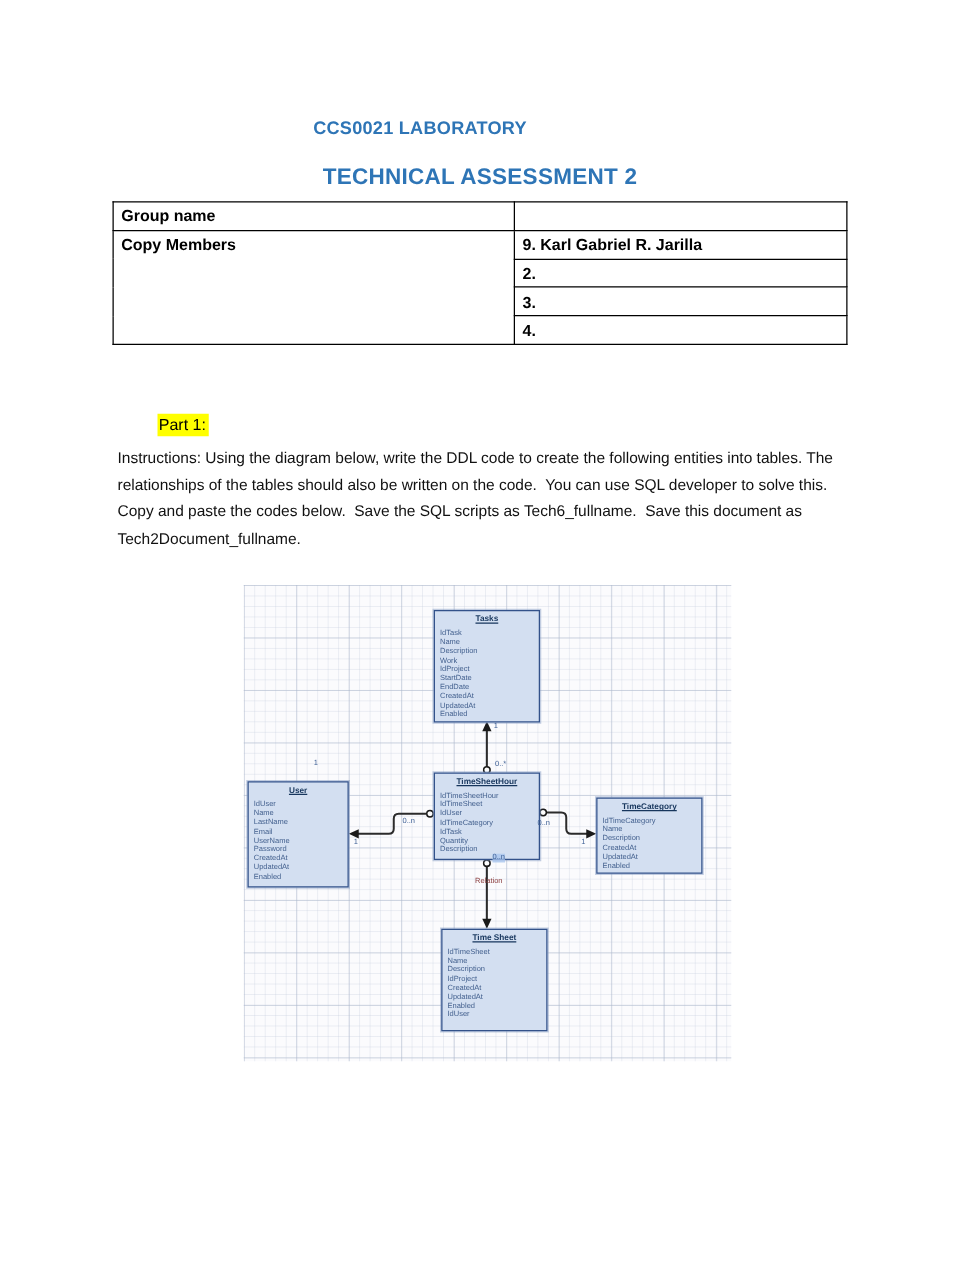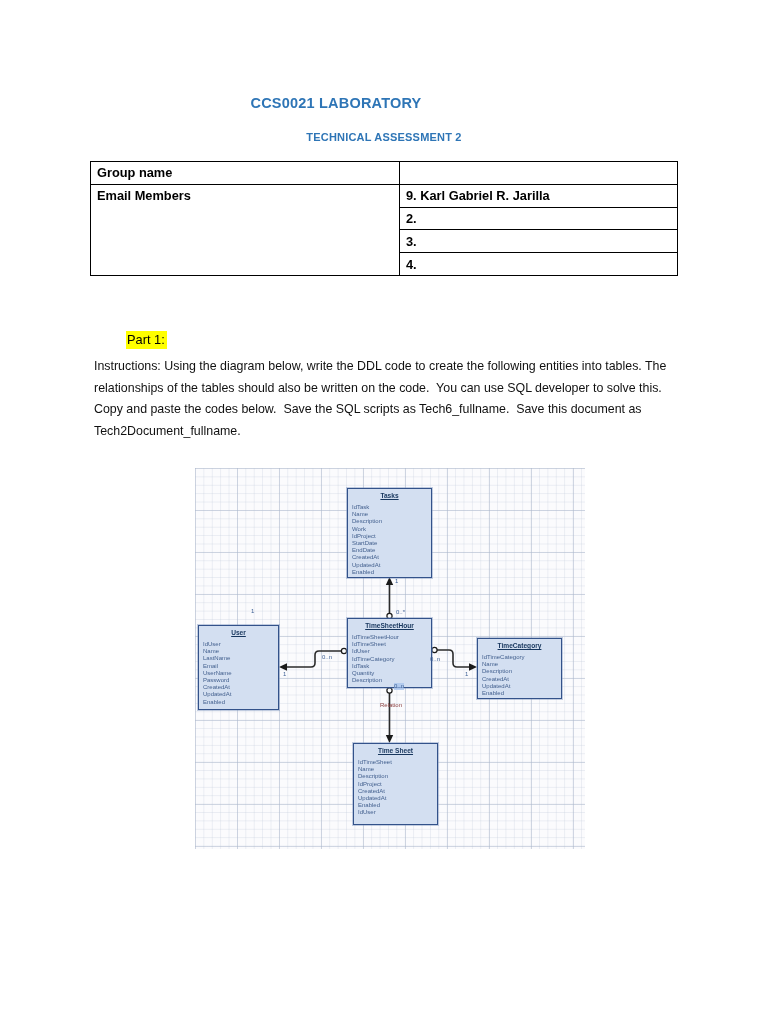--- a/index.html
+++ b/index.html
@@ -10,31 +10,31 @@
   }
   .page{position:absolute;inset:0;background:#fff;}
 
   
   .doc-title{
     position:absolute;top:95px;left:0;width:672px;text-align:center;
     color:#2E75B6;font-size:14.5px;font-weight:600;letter-spacing:.2px;
   }
   .doc-subtitle{
     position:absolute;top:131px;left:0;width:768px;text-align:center;
-    color:#2E75B6;font-size:11px;font-weight:600;letter-spacing:.2px;
+    color:#2E75B6;font-size:18px;font-weight:600;letter-spacing:.2px;
   }
 
   
   table.info{
     position:absolute;left:90px;top:161px;width:588px;
     border-collapse:collapse;table-layout:fixed;
   }
   table.info td{
     border:1.4px solid #000;height:21.8px;
-    font-size:12.8px;font-weight:bold;padding:0 4px 0 6px;vertical-align:middle;
+    font-size:12.8px;font-weight:bold;padding:0 16px 0 6px;vertical-align:middle;
   }
   table.info td.left{width:298px;}
   table.info td.merged{vertical-align:top;padding-top:3px;}
 
   
   .part1{
     position:absolute;left:90px;top:332px;font-size:12.8px;color:#000;padding-left:36px;
   }
   .part1 .hl{background:#FFFF00;padding:1px 2px 2px 1px;}
   .instructions{
@@ -85,21 +85,21 @@
   <div class="doc-title">CCS0021 LABORATORY</div>
   <div class="doc-subtitle">TECHNICAL ASSESSMENT 2</div>
 
   <table class="info">
     <tbody>
         <tr>
       <td class="left">Group name</td>
       <td></td>
     </tr>
     <tr>
-      <td class="left merged" rowspan="4">Email Members</td>
+      <td class="left merged" rowspan="4">Copy Members</td>
       <td>9. Karl Gabriel R. Jarilla</td>
     </tr>
     <tr>
       <td>2.</td>
     </tr>
     <tr>
       <td>3.</td>
     </tr>
     <tr>
       <td>4.</td>

